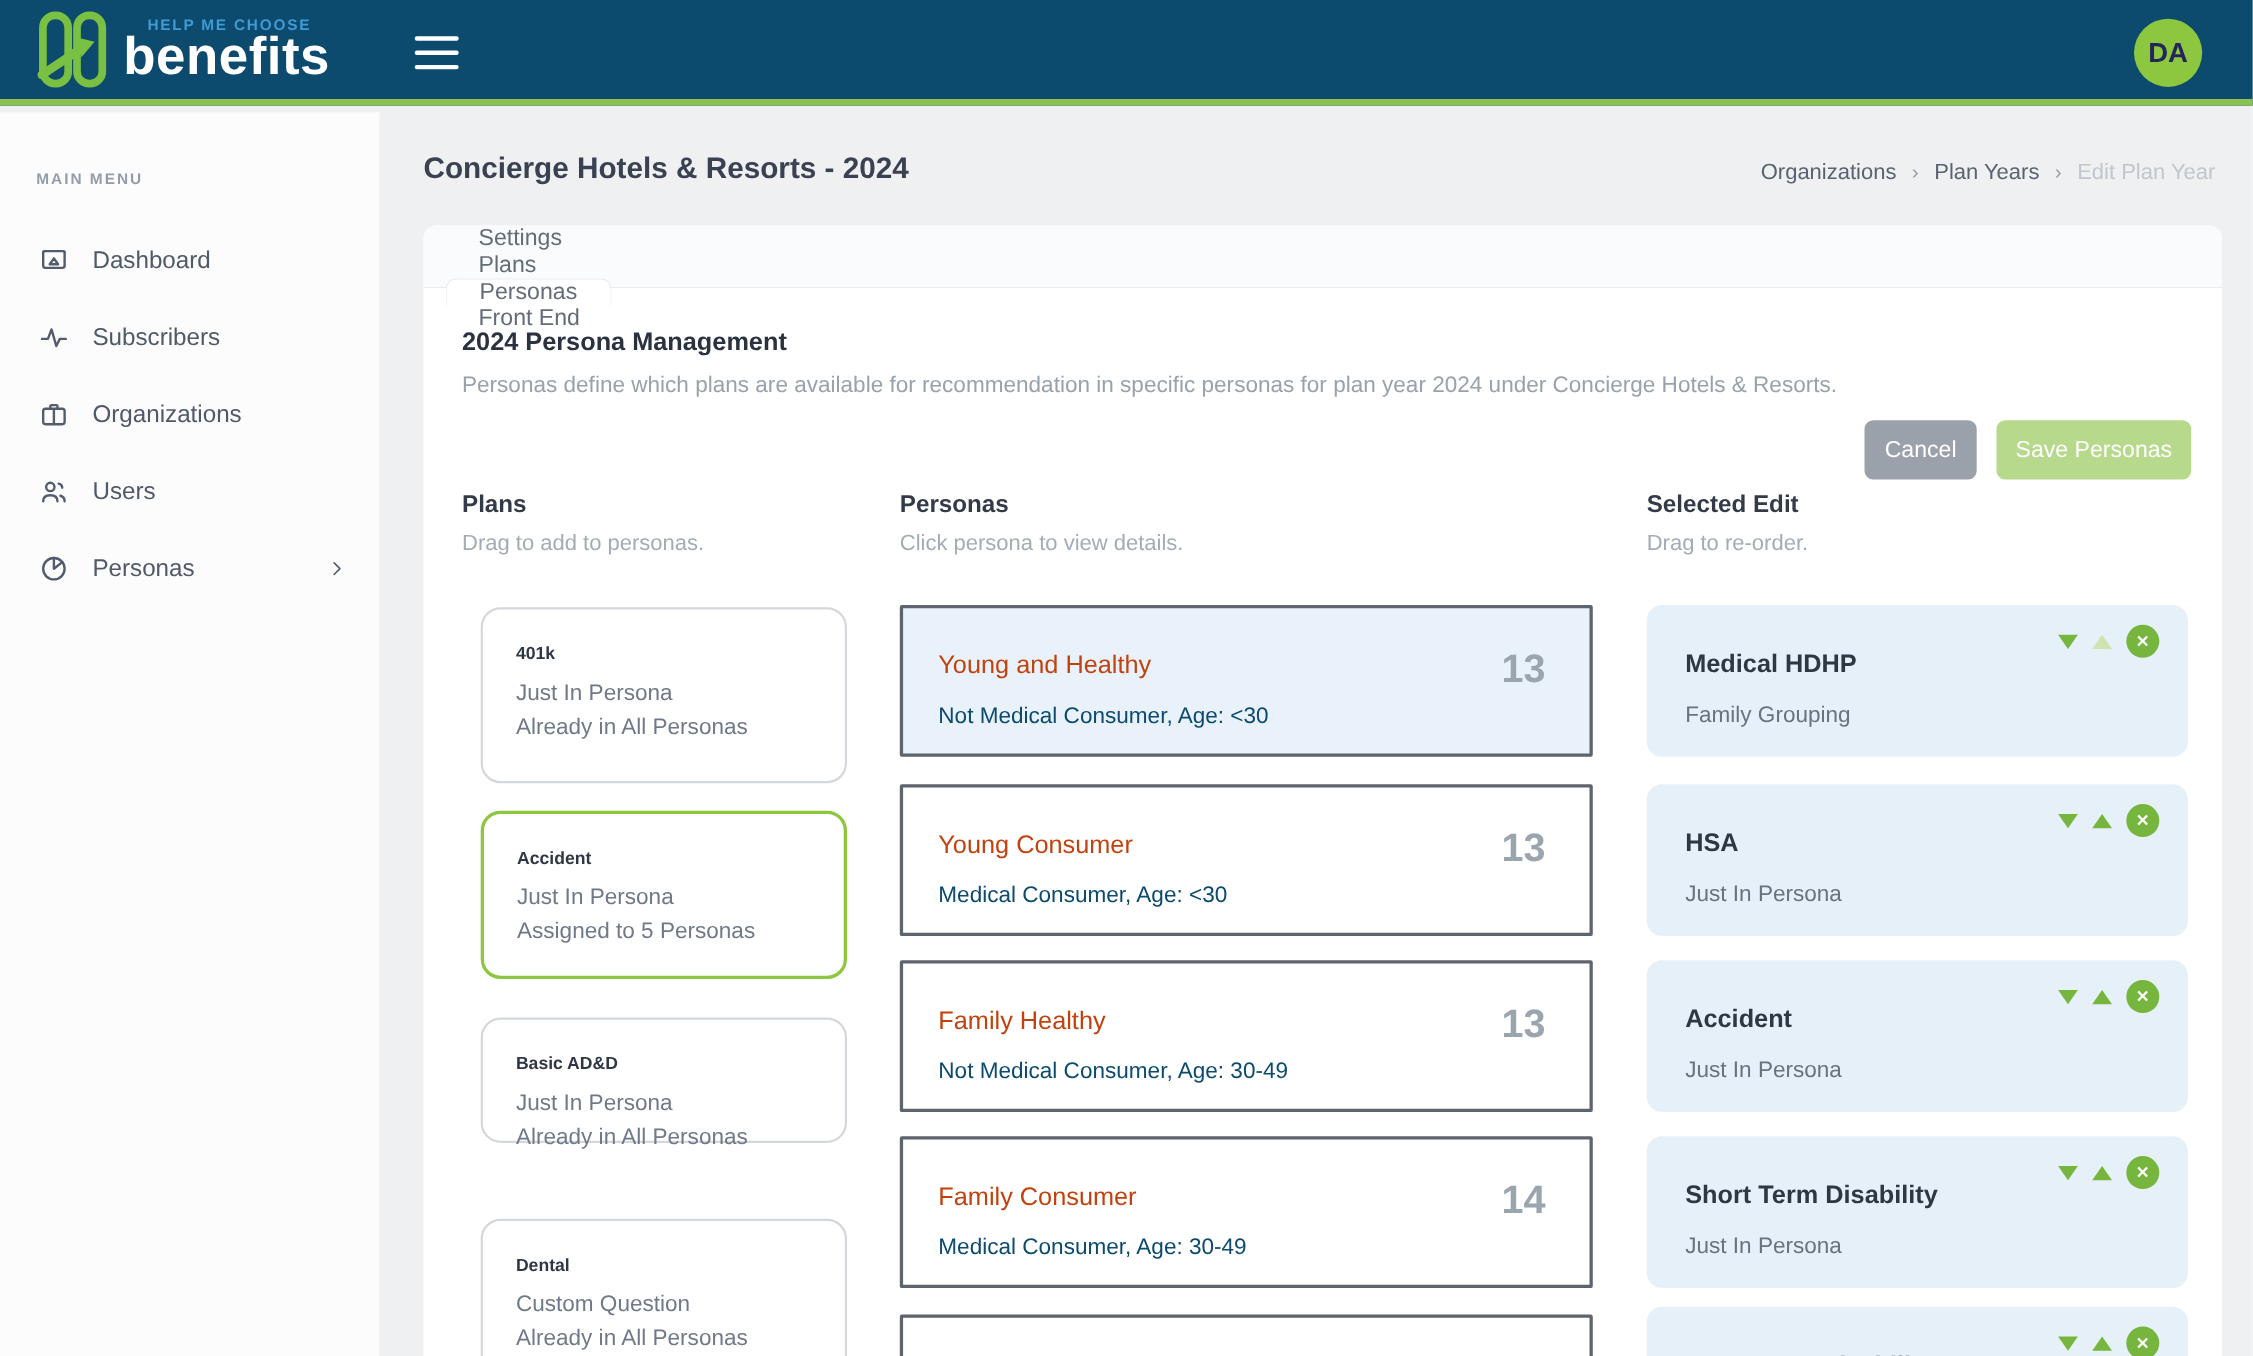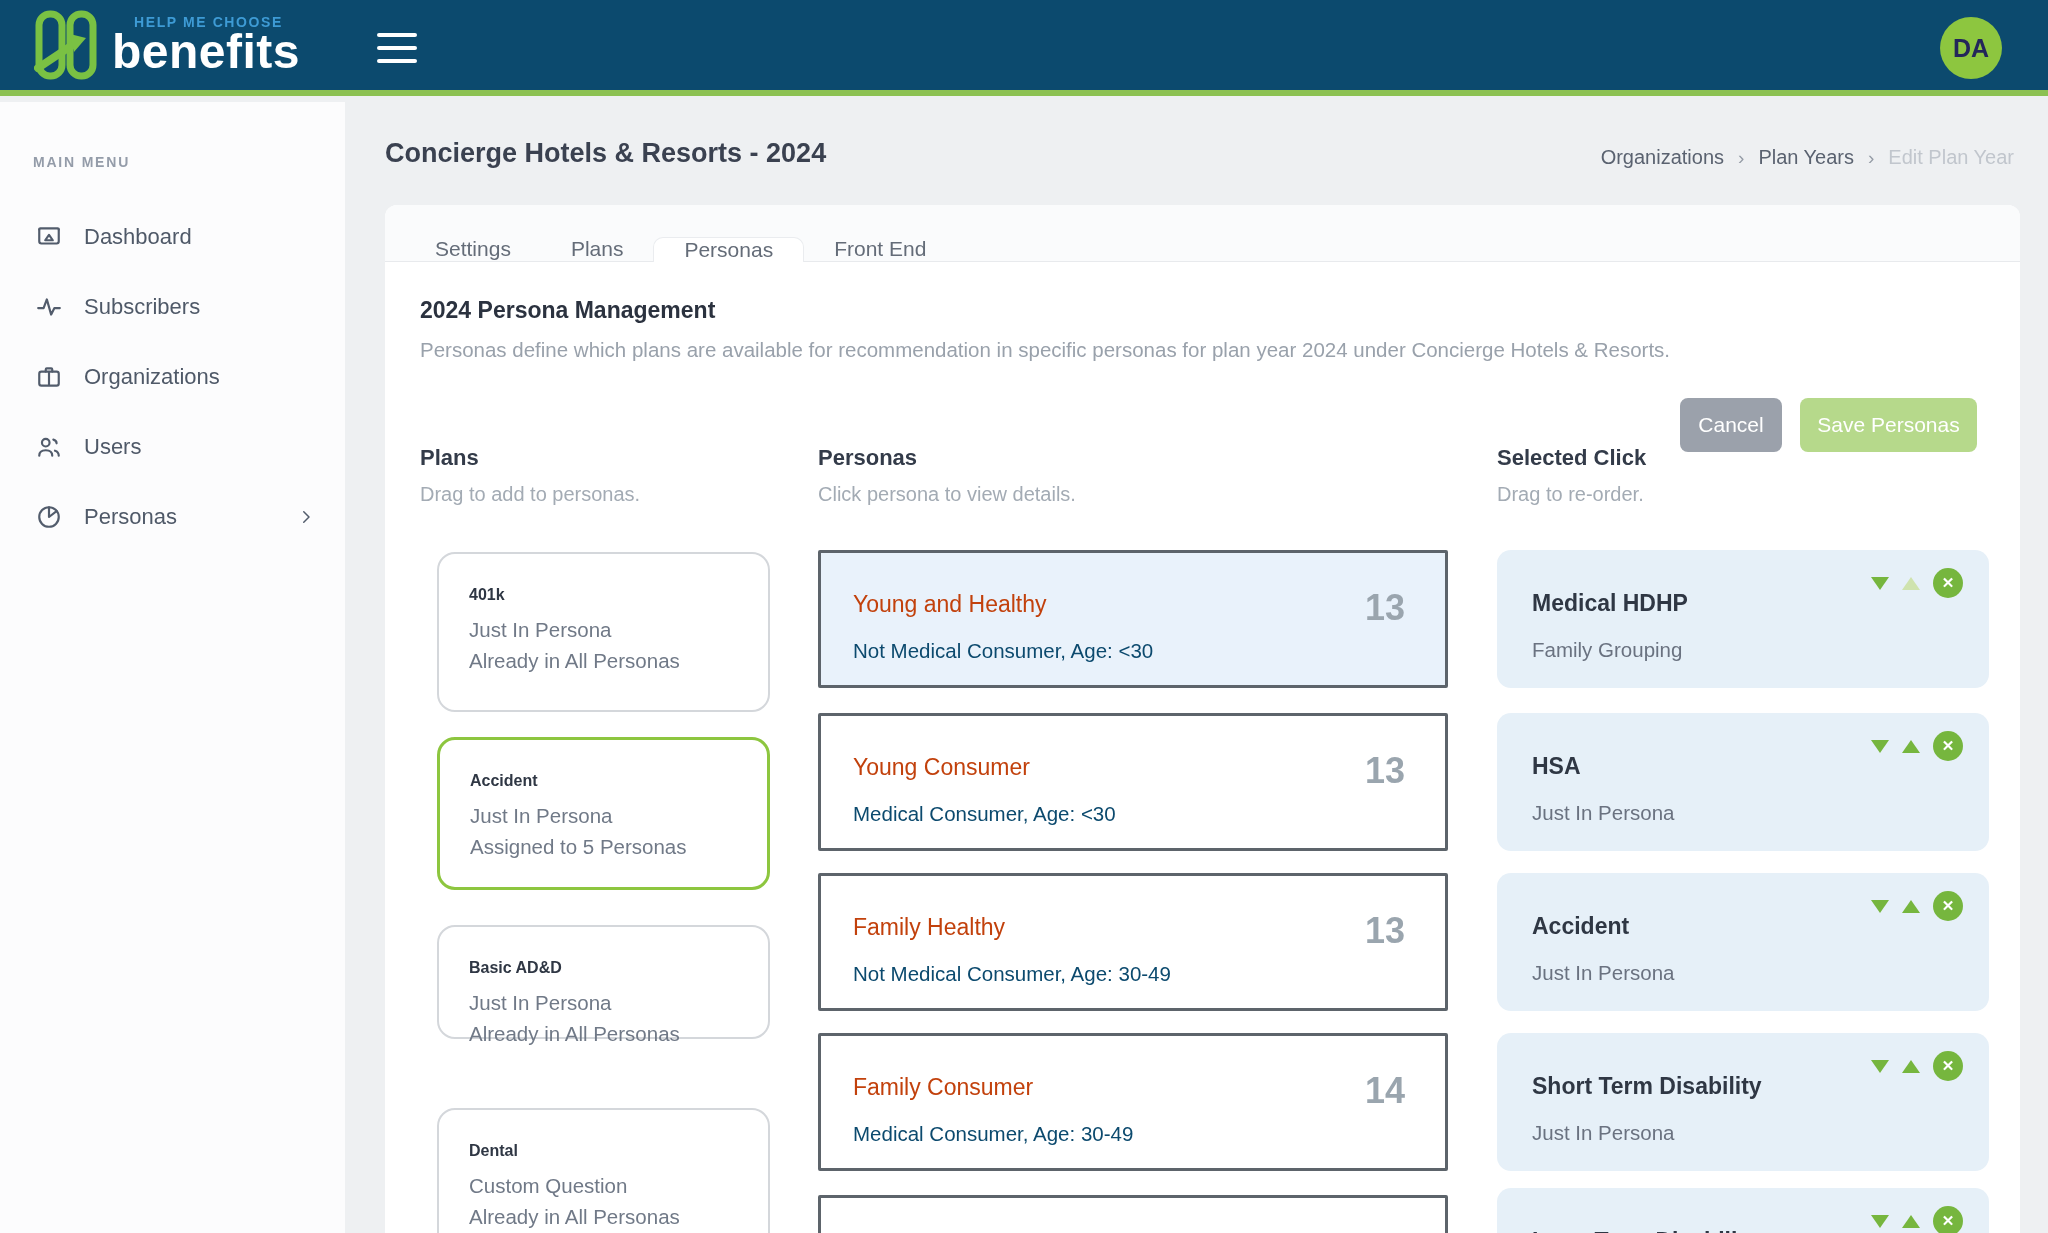--- a/index.html
+++ b/index.html
@@ -41,28 +41,28 @@
 
   
   .page-title { position:absolute; left:385px; top:138px; font-size:27px; font-weight:bold; color:#3a4150; }
   .breadcrumb { position:absolute; right:34px; top:146px; display:flex; align-items:center; gap:14px; font-size:20px; }
   .crumb { color:#5a6270; cursor:pointer; }
   .crumb-sep { color:#959ca6; font-size:19px; }
   .crumb.current { color:#c1c6cd; cursor:default; }
 
   
   .panel { position:absolute; left:385px; top:205px; width:1635px; height:1100px; background:#ffffff; border-radius:12px 12px 0 0; }
-  .tabstrip { height:57px; background:#fafbfc; border-bottom:1px solid #e8eaed; border-radius:12px 12px 0 0; display:flex; align-items:flex-end; padding-left:20px; }
+  .tabstrip { height:57px; background:#fafbfc; border-bottom:1px solid #e8eaed; border-radius:12px 12px 0 0; display:flex; align-items:flex-start; padding-left:20px;flex-direction:column; }
   .tab { padding:0 30px; display:flex; align-items:center; font-size:21px; color:#646c78; cursor:pointer; }
   .tab.active { background:#ffffff; border:1px solid #eaecef; border-bottom:none; border-radius:10px 10px 0 0; margin-bottom:-1px; }
 
   .heading { position:absolute; left:35px; top:92px; font-size:23px; font-weight:bold; color:#2b323f; }
   .desc { position:absolute; left:35px; top:133px; font-size:20.5px; color:#99a1ab; }
 
-  .btn { position:absolute; top:193px; height:54px; border:none; border-radius:8px; color:#ffffff; font-size:21px; font-family:"Liberation Sans",sans-serif; cursor:pointer; }
+  .btn { position:absolute; top:177px; height:54px; border:none; border-radius:8px; color:#ffffff; font-size:21px; font-family:"Liberation Sans",sans-serif; cursor:pointer;margin-left:15px; }
   .btn-cancel { left:1295px; width:102px; background:#9ba1ab; }
   .btn-save { left:1415px; width:177px; background:#b6d98b; }
 
   .col-title { position:absolute; top:240px; font-size:22px; font-weight:bold; color:#333b49; }
   .col-sub { position:absolute; top:278px; font-size:20px; color:#a3abb4; }
   .at-plans { left:35px; } .at-personas { left:433px; } .at-selected { left:1112px; }
 
   
   .plan-card { position:absolute; left:52px; width:333px; background:#ffffff; border:2px solid #d4d7db; border-radius:18px; cursor:grab; }
   .plan-card.selected { border:3px solid #8dc63f; }
@@ -182,21 +182,21 @@
   <h2 class="heading">2024 Persona Management</h2>
   <p class="desc">Personas define which plans are available for recommendation in specific personas for plan year 2024 under Concierge Hotels &amp; Resorts.</p>
 
   <button class="btn btn-cancel">Cancel</button>
   <button class="btn btn-save">Save Personas</button>
 
   <div class="col-title at-plans">Plans</div>
   <div class="col-sub at-plans" style="top:278px;">Drag to add to personas.</div>
   <div class="col-title at-personas">Personas</div>
   <div class="col-sub at-personas">Click persona to view details.</div>
-  <div class="col-title at-selected">Selected Click</div>
+  <div class="col-title at-selected">Selected Edit</div>
   <div class="col-sub at-selected">Drag to re-order.</div>
 
   <div class="plan-card" style="top:347px; height:160px;">
     <div class="pc-title">401k</div>
     <div class="pc-line">Just In Persona</div>
     <div class="pc-line">Already in All Personas</div>
   </div>
   <div class="plan-card selected" style="top:532px; height:153px;">
     <div class="pc-title">Accident</div>
     <div class="pc-line">Just In Persona</div>

